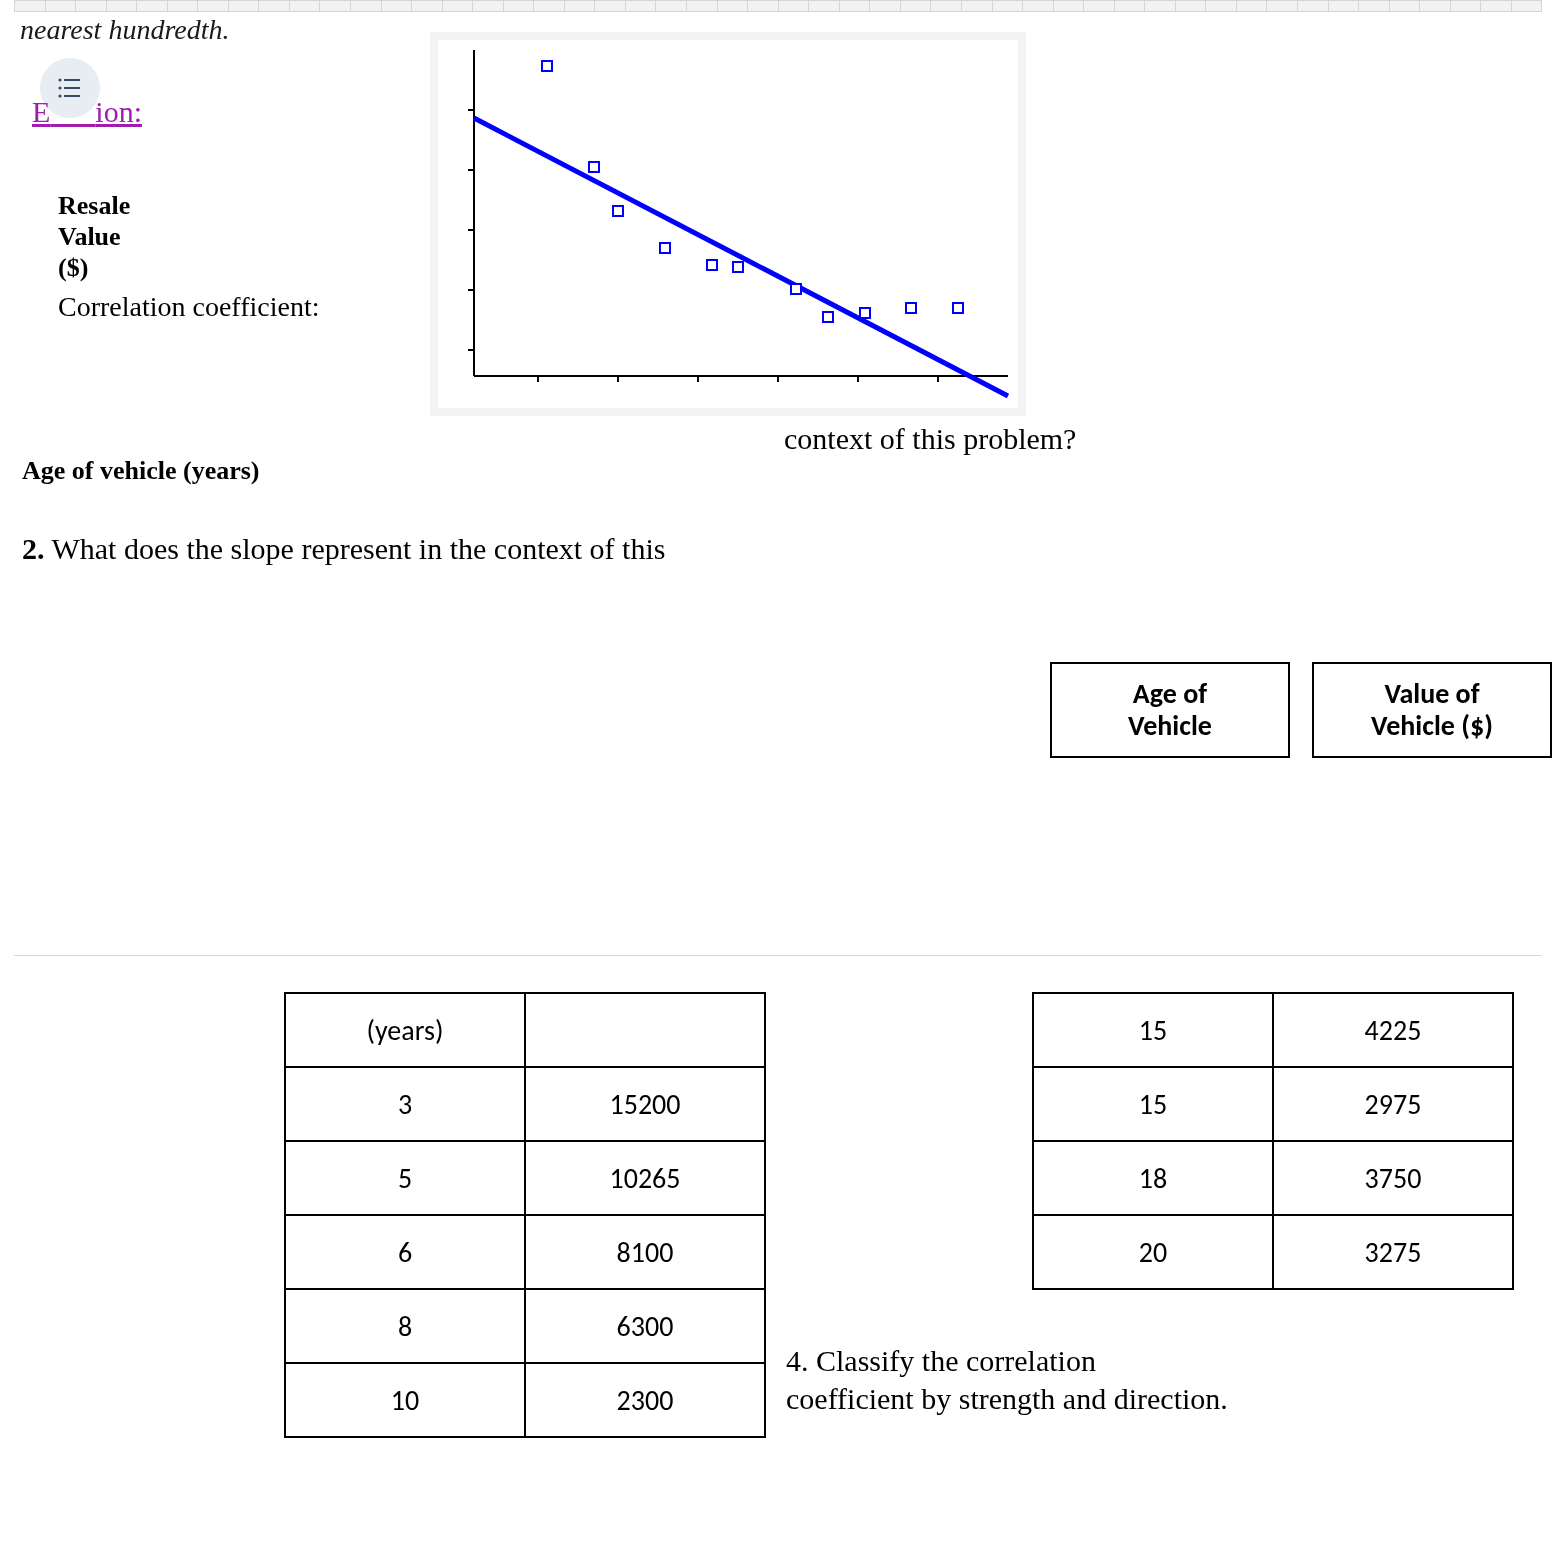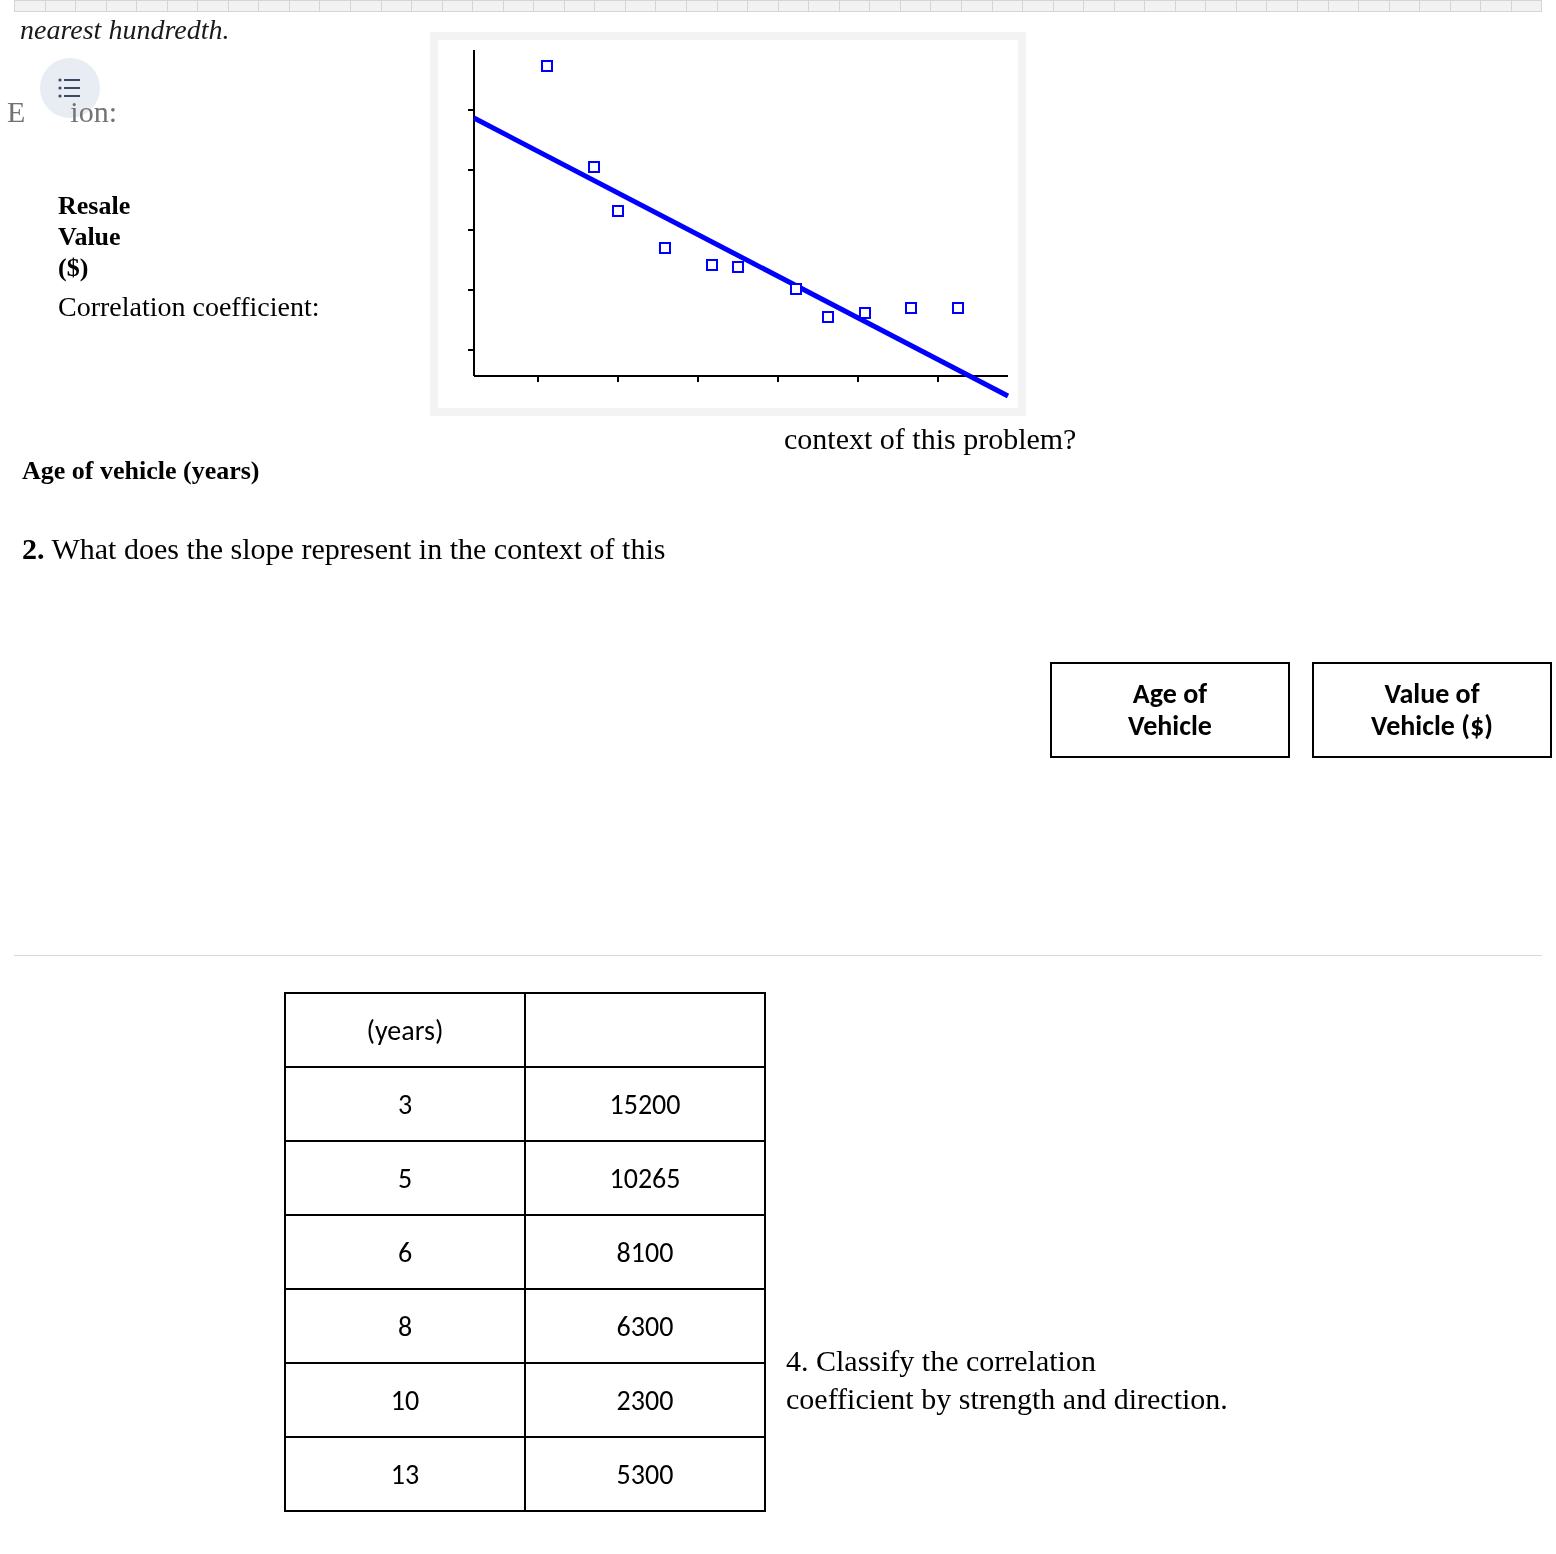--- a/index.html
+++ b/index.html
@@ -67,24 +67,25 @@
     border-radius: 50%;
     background: #e8ecf3;
     display: flex;
     align-items: center;
     justify-content: center;
   }
   .menu-btn svg { width: 24px; height: 20px; }
 
   .eq-line {
     position: absolute;
-    left: 7px;
+    left: 32px;
     top: 95px;
     font-size: 30px;
-    color: #737373;
+    color: #a21caf;
+    text-decoration: underline;
   }
 
   .y-axis-label {
     position: absolute;
     left: 22px;
     top: 190px;
     font-family: "Times New Roman", serif;
     font-size: 26px;
     line-height: 1.2;
     margin-left: 36px;
@@ -362,26 +363,42 @@
           <td>8100</td>
         </tr>
     <tr>
           <td>8</td>
           <td>6300</td>
         </tr>
     <tr>
           <td>10</td>
           <td>2300</td>
         </tr>
-    <tr>
-          <td>13</td>
-          <td>5300</td>
-        </tr>
   </tbody>
     </table>
 
+  <table class="data-table2">
+    <tbody>
+        <tr>
+          <td>15</td>
+          <td>4225</td>
+        </tr>
+    <tr>
+          <td>15</td>
+          <td>2975</td>
+        </tr>
+    <tr>
+          <td>18</td>
+          <td>3750</td>
+        </tr>
+    <tr>
+          <td>20</td>
+          <td>3275</td>
+        </tr>
+  </tbody>
+    </table>
 
   <div class="q4-text">
     <span class="num">4.</span><span> Classify the correlation</span><br>
     <span>coefficient by strength and  direction.</span>
   </div>
 
 </div>
 
 </body></html>

